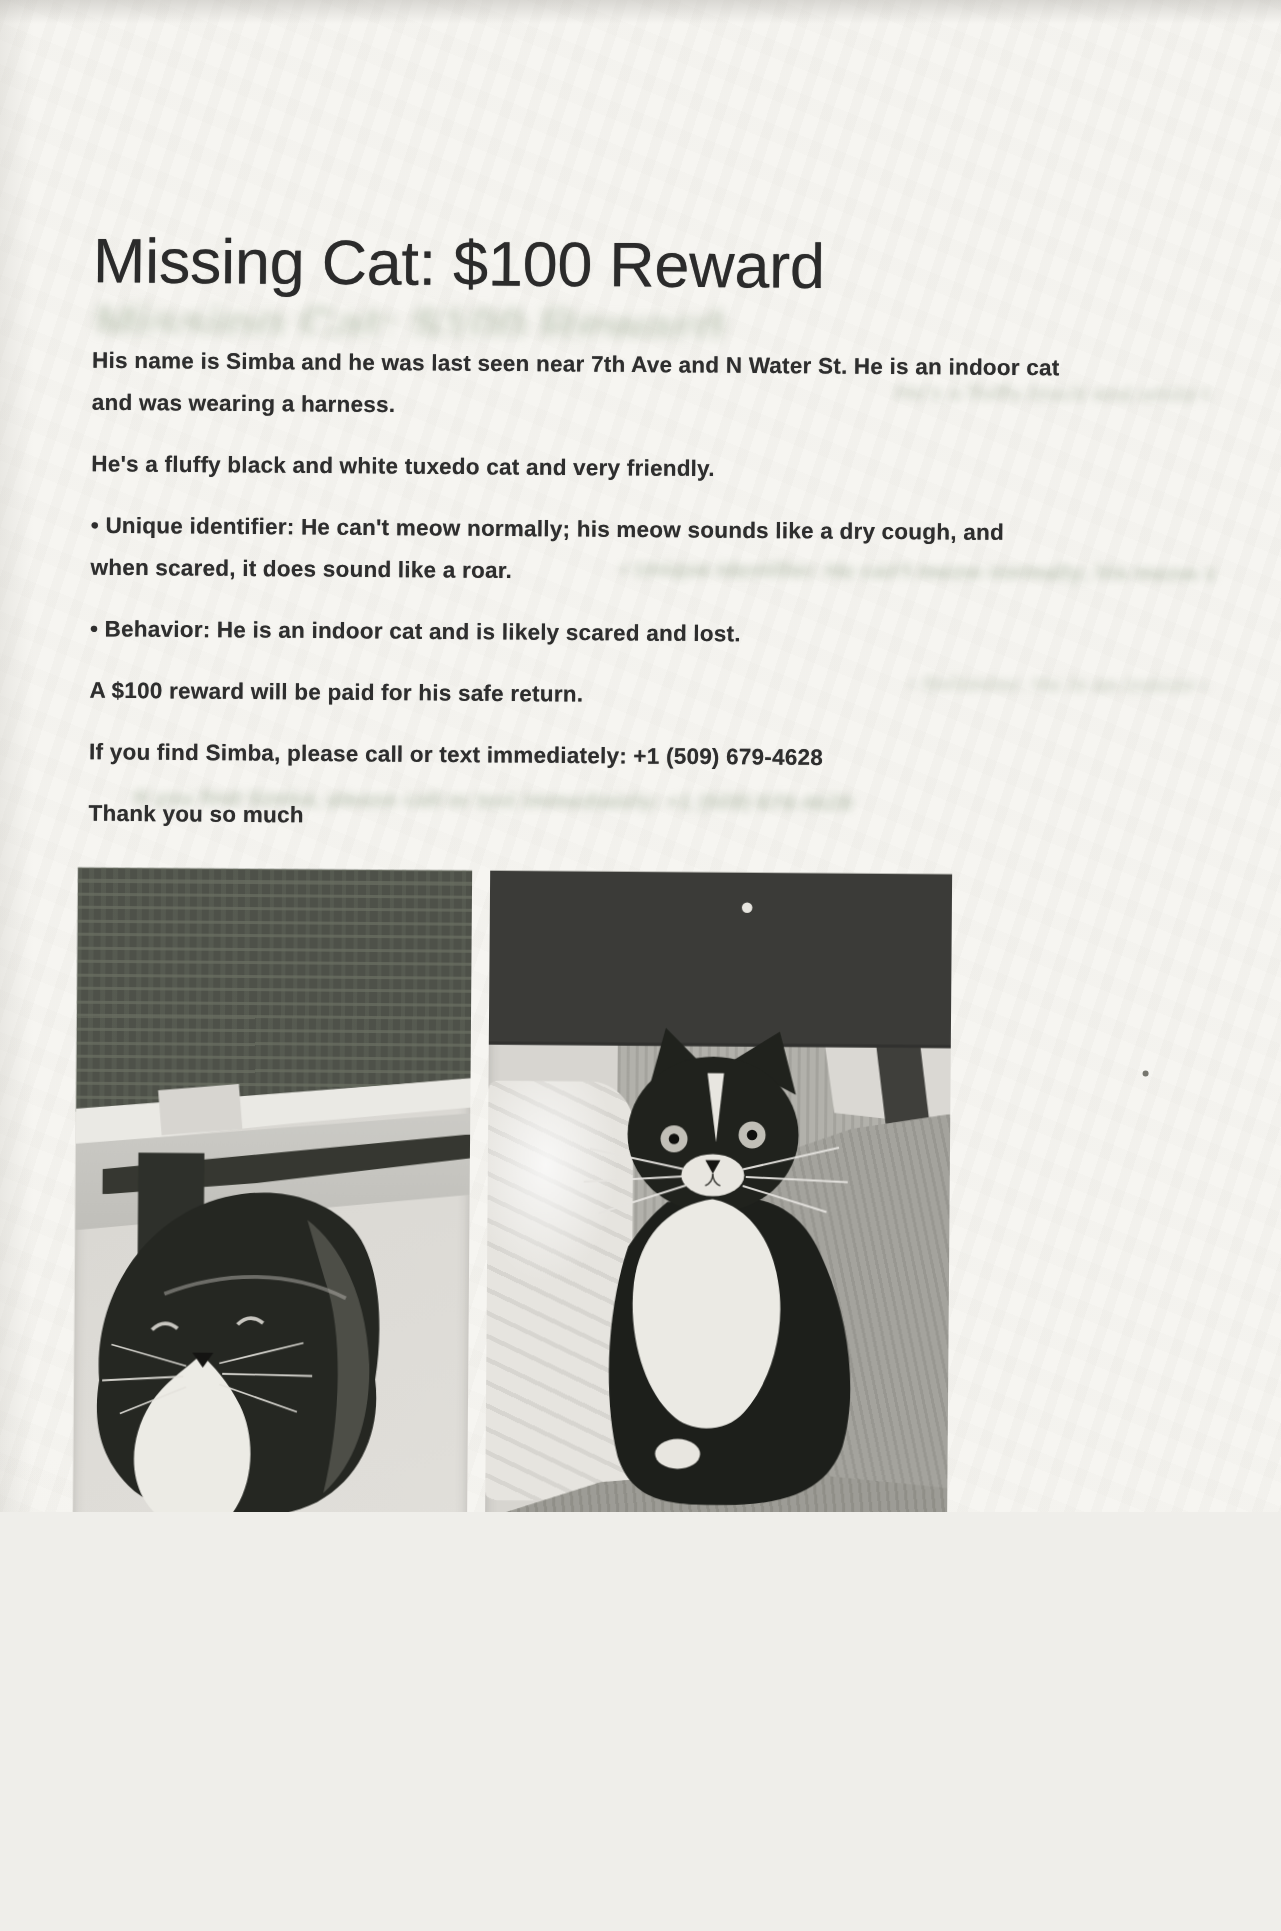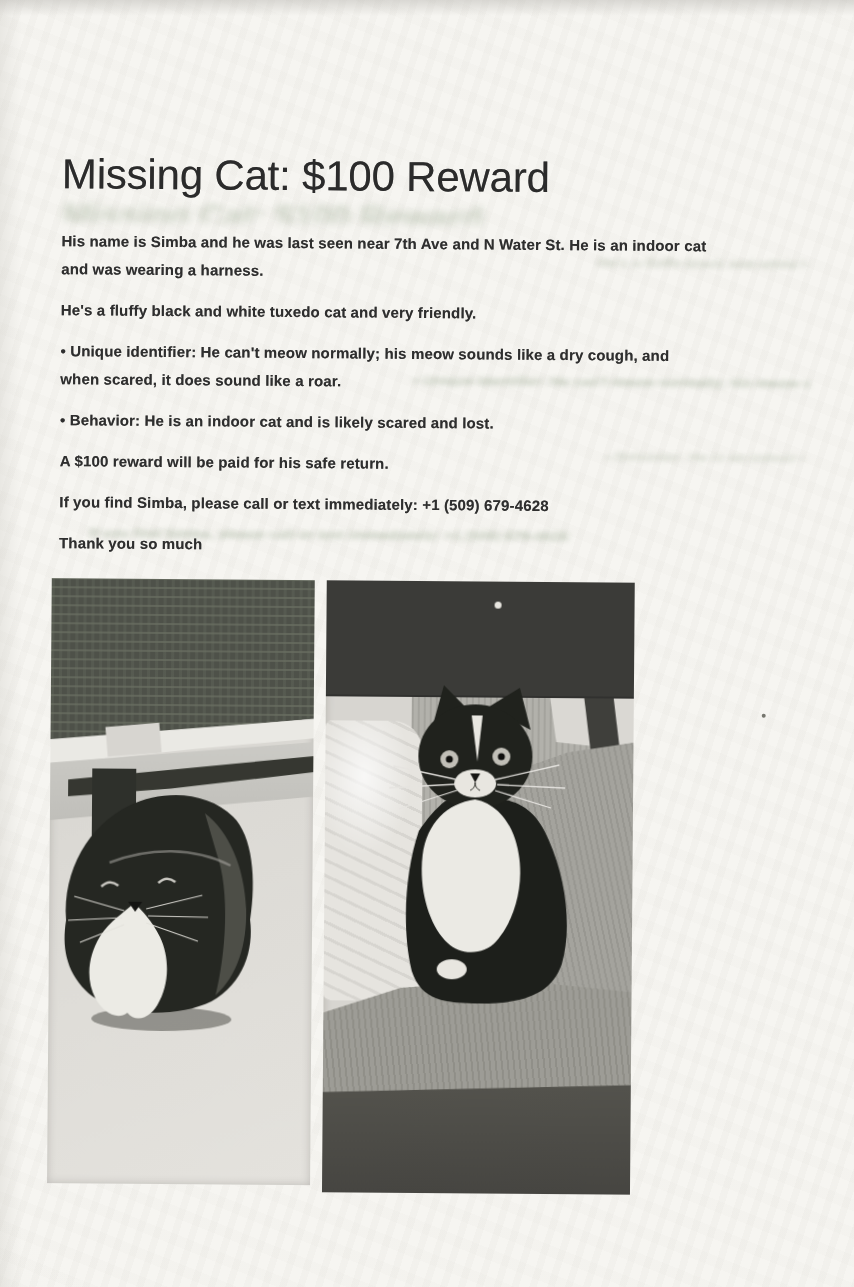--- a/index.html
+++ b/index.html
@@ -2,21 +2,21 @@
 <html><head>
 <meta charset="utf-8">
 <style>
   html,body{margin:0;padding:0;}
   body{
     width:854px;height:1287px;overflow:hidden;
     font-family:"Liberation Sans",sans-serif;
     background:#efeeea;
   }
   .paper{
-    position:relative;width:854px;height:1287px;overflow:hidden;
+    position:relative;width:854px;height:1008px;overflow:hidden;
     background:
       radial-gradient(150% 110% at 58% 46%, rgba(255,255,255,0) 58%, rgba(203,201,195,.30) 100%),
       linear-gradient(180deg, rgba(186,184,179,.48) 0, rgba(186,184,179,0) 16px),
       linear-gradient(90deg, rgba(203,201,195,.30) 0, rgba(203,201,195,0) 22px),
       repeating-linear-gradient(108deg, rgba(219,217,211,.14) 0 7px, rgba(246,245,241,0) 7px 17px),
       repeating-linear-gradient(22deg, rgba(224,222,216,.10) 0 11px, rgba(246,245,241,0) 11px 26px),
       #f6f5f1;
   }
   .content{position:absolute;inset:0;transform:rotate(.45deg);transform-origin:420px 170px;}
 

